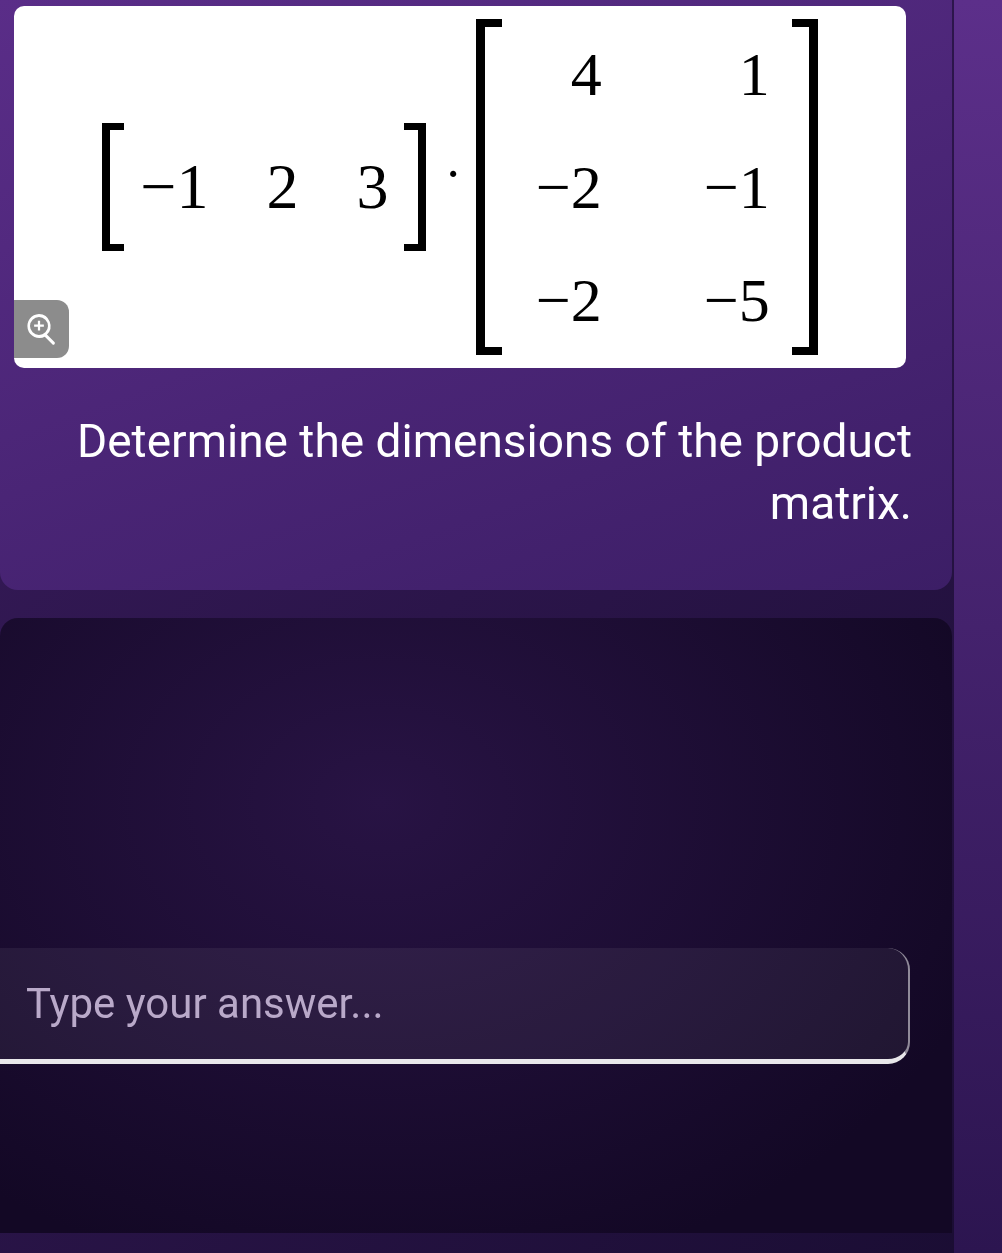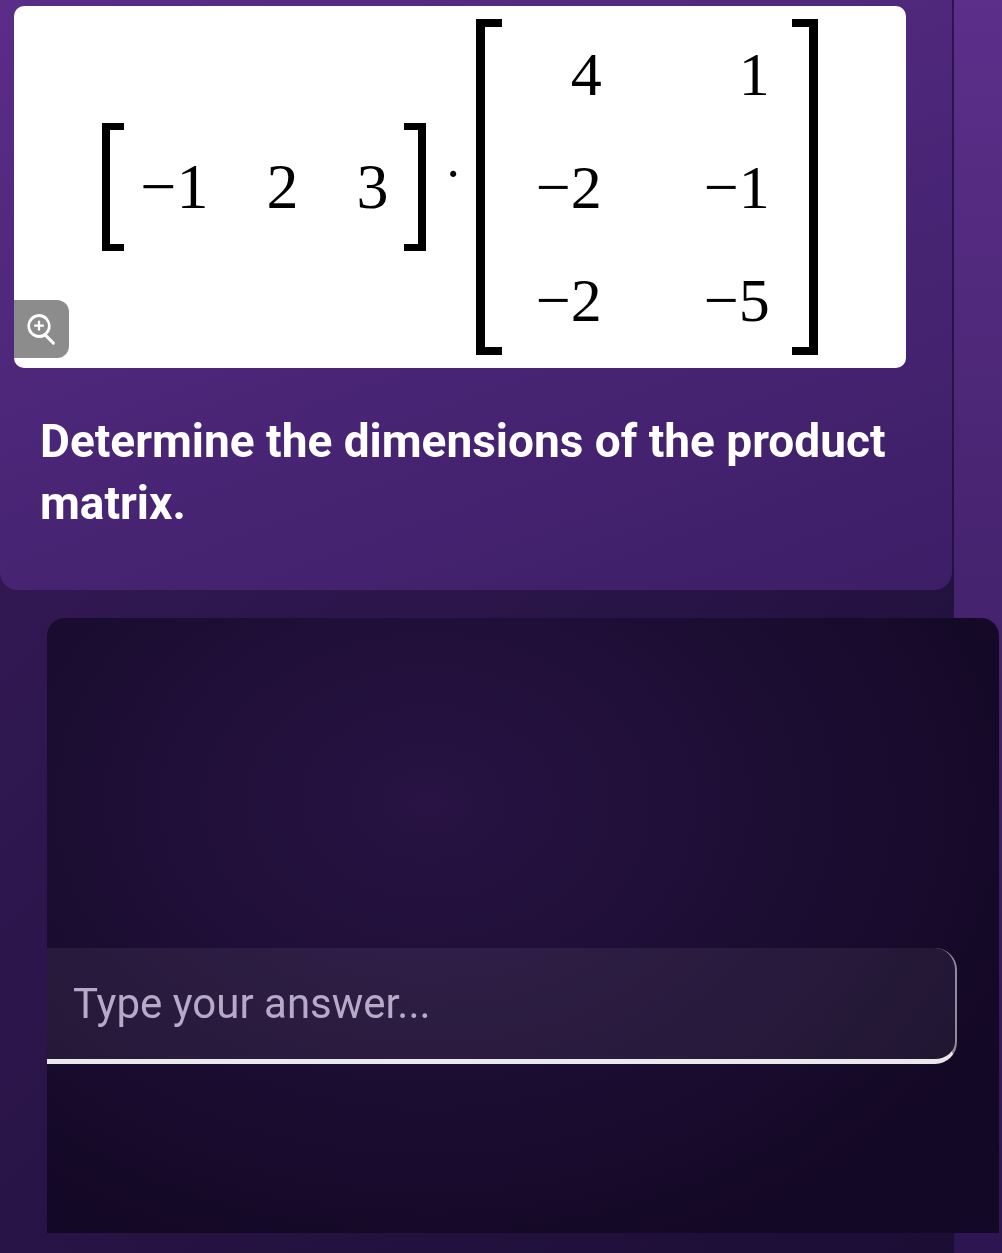--- a/index.html
+++ b/index.html
@@ -101,33 +101,32 @@
   .col-cells {
     display: flex; flex-direction: column; gap: 42px;
     padding: 18px 22px; font-size: 62px;
   }
   .col-row { display: flex; gap: 90px; }
   .col-row span { min-width: 78px; text-align: right; }
 
   .question-text {
     position: absolute;
     left: 0; top: 410px; width: 100%;
-    color: #fff; text-align: left;
+    color: #fff; text-align: right;
     font-size: 46px; line-height: 1.35;
     padding: 0 40px;
-    font-weight: 700;
+    font-weight: 400;
   }
 
   .answer-area {
     position: absolute;
     left: 0; top: 618px;
     width: 952px; height: 615px;
     background: radial-gradient(ellipse at 40% 30%, #281344 0%, #130825 80%);
     border-radius: 18px 18px 0 0;
-    margin-left: 47px;
   }
 
   .answer-input {
     position: absolute;
     left: 0; top: 330px;
     width: 910px; height: 116px;
     border-radius: 0 22px 22px 0;
     background: rgba(255,255,255,0.06);
     border: none;
     border-bottom: 5px solid rgba(255,255,255,0.9);

